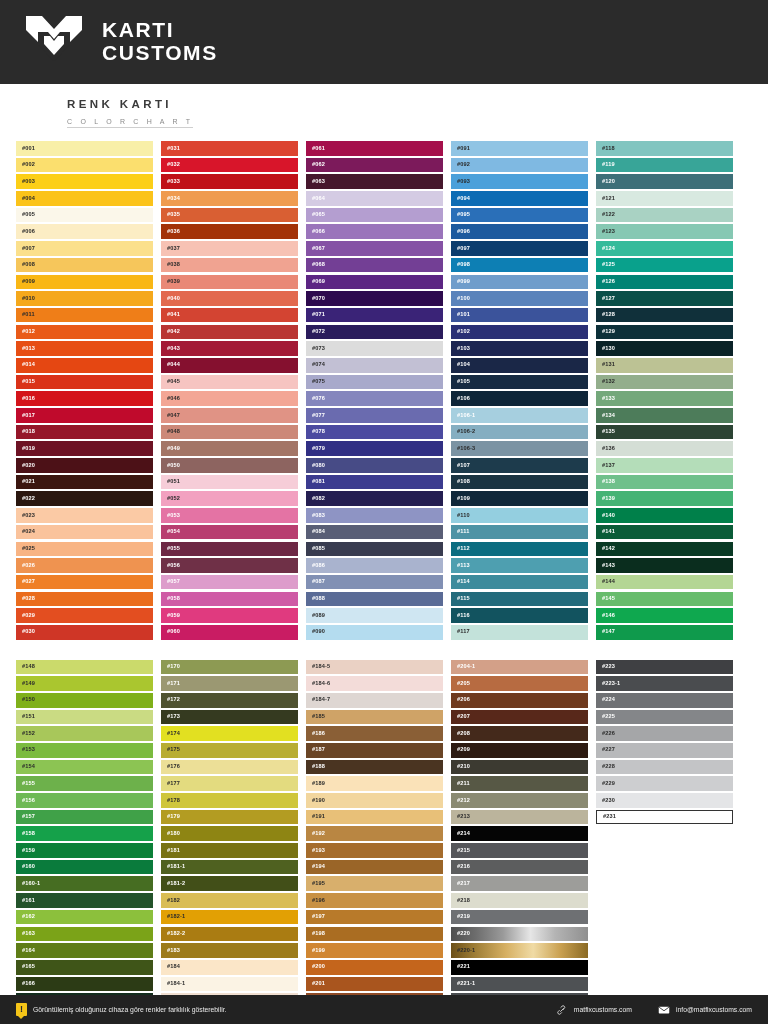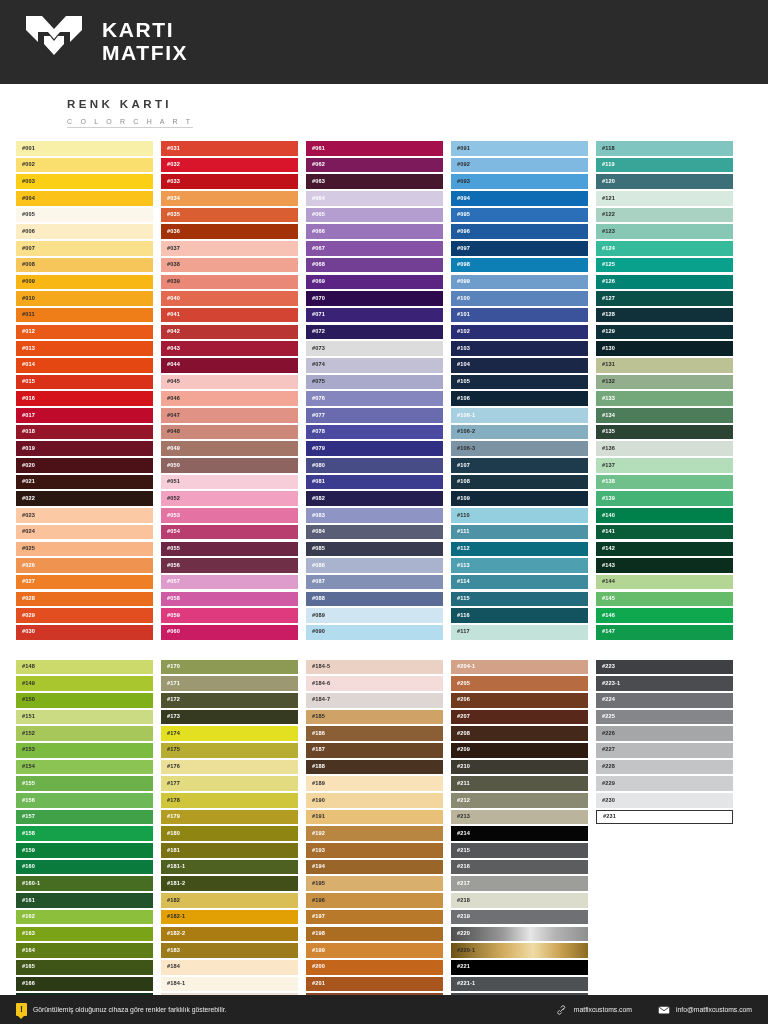--- a/index.html
+++ b/index.html
@@ -88,21 +88,21 @@
 <div class="page">
 
   <div class="header">
     <svg class="logo-mark" viewBox="0 0 60 56">
       <path d="M2 2 H18 L30 15 L42 2 H58 V16 L30 44 L2 16 Z" fill="#ffffff"></path>
       <path d="M14 18 H24 L30 25 L36 18 H46 V30 L30 48 L14 30 Z" fill="#2b2b2b"></path>
       <path d="M20 22 H26 L30 27 L34 22 H40 V30 L30 41 L20 30 Z" fill="#ffffff"></path>
     </svg>
     <div class="brand">
       <div class="brand-line">KARTI</div>
-      <div class="brand-line">MATFIX</div>
+      <div class="brand-line">CUSTOMS</div>
     </div>
   </div>
 
   <div class="title-block">
     <div class="title-main">RENK KARTI</div>
     <div class="title-sub">C O L O R   C H A R T</div>
   </div>
 
   <div class="block block-1">
       <div class="col">

